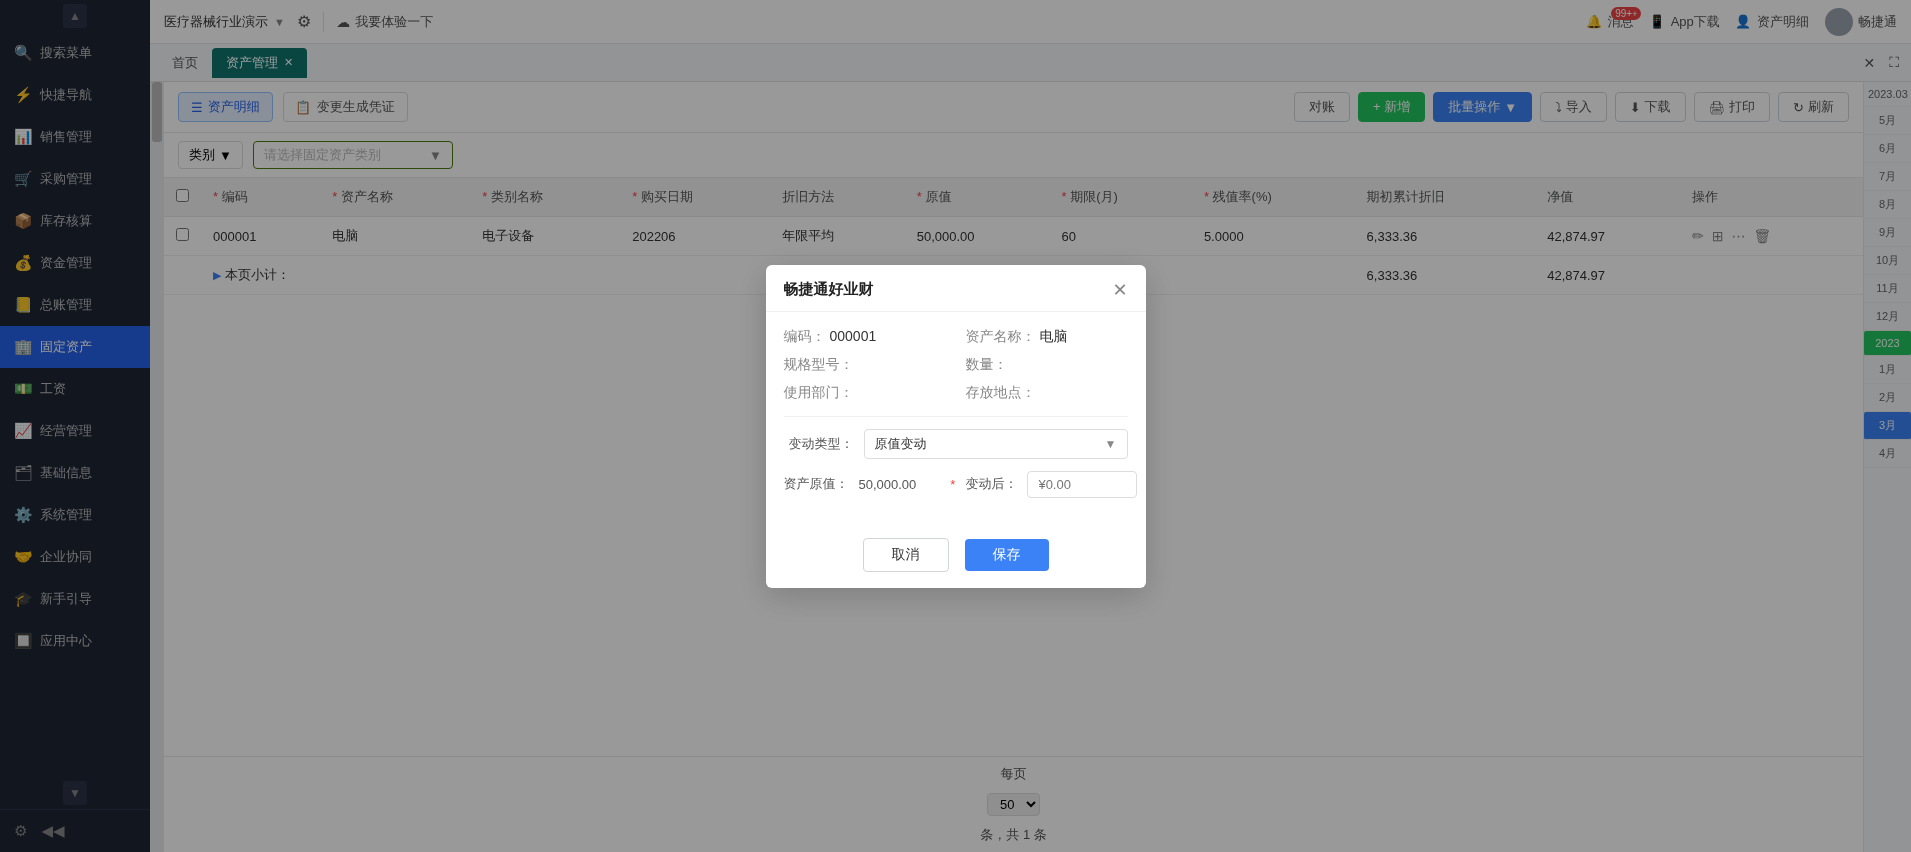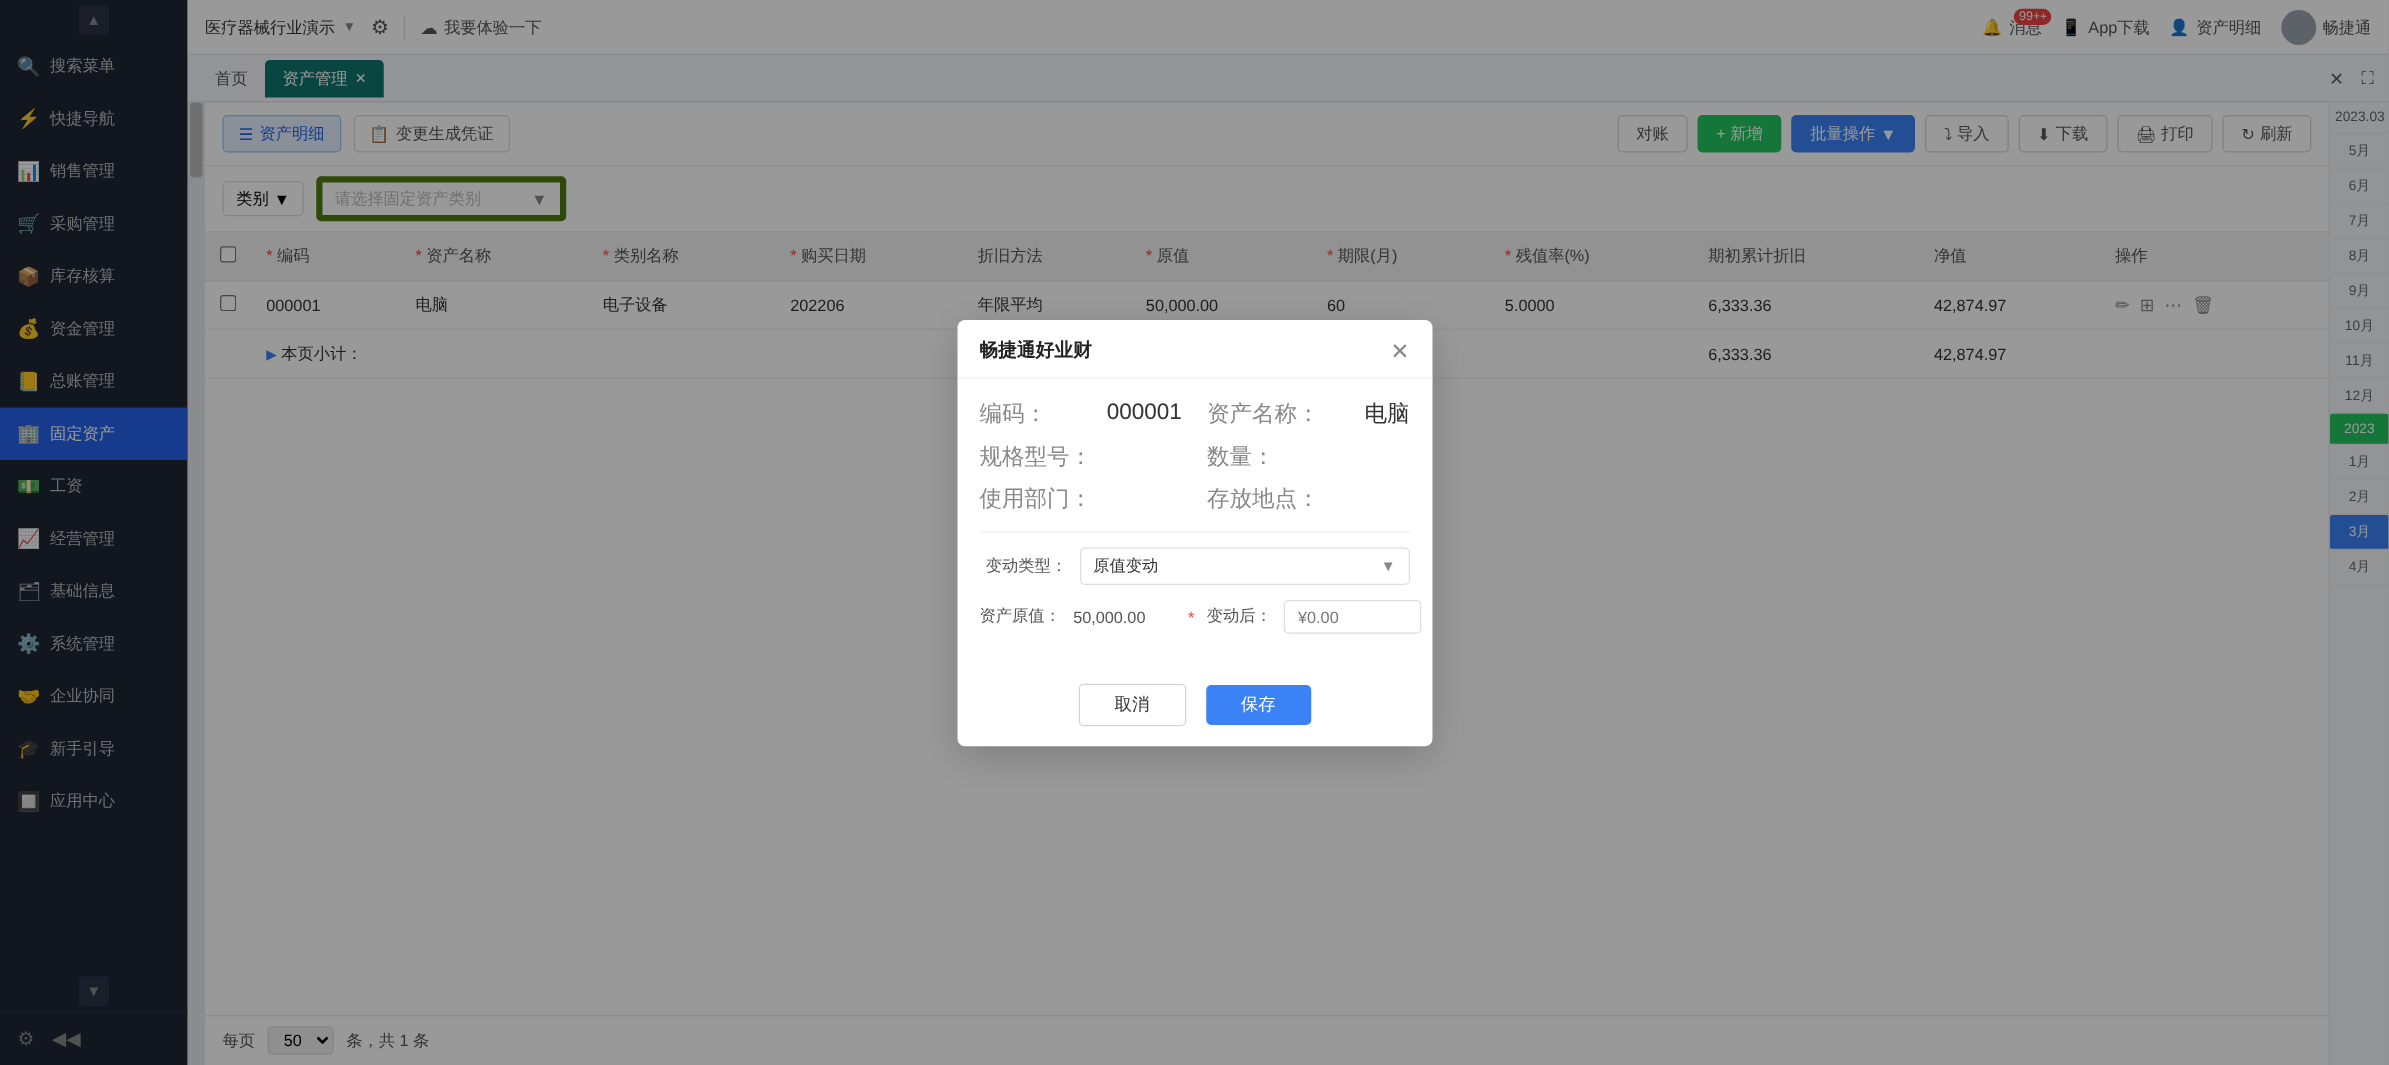--- a/index.html
+++ b/index.html
@@ -67,53 +67,53 @@
     .toolbar-tab-change { color: #555; border: 1px solid #ddd; background: #fff; }
     .toolbar-right { margin-left: auto; display: flex; align-items: center; gap: 8px; }
     .btn { padding: 5px 14px; border-radius: 4px; font-size: 13px; cursor: pointer; border: 1px solid transparent; display: flex; align-items: center; gap: 4px; }
     .btn-primary { background: #3b82f6; color: #fff; border-color: #3b82f6; }
     .btn-outline { background: #fff; color: #555; border-color: #d1d5db; }
     .btn-green { background: #22c55e; color: #fff; border-color: #22c55e; }
 
     
     .filter-bar { display: flex; align-items: center; padding: 8px 14px; border-bottom: 1px solid #e8e8e8; gap: 10px; flex-shrink: 0; }
     .filter-select { display: flex; align-items: center; gap: 4px; border: 1px solid #ddd; border-radius: 4px; padding: 4px 10px; font-size: 13px; cursor: pointer; background: #fff; }
-    .filter-select-dropdown { display: flex; align-items: center; gap: 4px; border: 5px solid #4d7c0f; border-radius: 4px; padding: 4px 10px; font-size: 13px; cursor: pointer; background: #fff; color: #888; min-width: 200px; justify-content: space-between; }
+    .filter-select-dropdown { display: flex; align-items: center; gap: 4px; border: 1px solid #4d7c0f; border-radius: 4px; padding: 4px 10px; font-size: 13px; cursor: pointer; background: #fff; color: #888; min-width: 200px; justify-content: space-between; }
 
     
     .table-wrapper { flex: 1; overflow: auto; }
     .data-table { width: 100%; border-collapse: collapse; font-size: 13px; }
     .data-table thead tr { background: #f3f4f6; }
     .data-table th { padding: 10px 12px; text-align: left; font-weight: 500; color: #555; border-bottom: 1px solid #e8e8e8; white-space: nowrap; }
     .data-table td { padding: 10px 12px; border-bottom: 1px solid #f0f0f0; color: #333; }
     .checkbox-cell { width: 32px; }
     .row-actions { display: flex; gap: 8px; align-items: center; }
     .action-icon { color: #888; cursor: pointer; font-size: 14px; }
 
     
     .date-sidebar { width: 48px; background: #f5f7fa; border-left: 1px solid #e8e8e8; display: flex; flex-direction: column; flex-shrink: 0; }
     .date-item { padding: 6px 4px; text-align: center; font-size: 11px; color: #666; cursor: pointer; border-bottom: 1px solid #eee; }
     .date-item.highlight { background: #22c55e; color: #fff; border-radius: 2px; }
     .date-item.current { background: #3b82f6; color: #fff; border-radius: 2px; }
 
     
-    .pagination { padding: 8px 14px; border-top: 1px solid #e8e8e8; display: flex; align-items: center; gap: 10px; font-size: 13px; color: #555; flex-shrink: 0; background: #fff; }
+    .pagination { padding: 8px 14px; border-top: 1px solid #e8e8e8; display: flex; align-items: center; gap: 10px; font-size: 13px; color: #555; flex-shrink: 0; background: #fff; flex-direction: column; }
     .page-size-select { border: 1px solid #ddd; border-radius: 4px; padding: 2px 8px; font-size: 13px; }
 
     
     .overlay { position: fixed; top: 0; left: 0; right: 0; bottom: 0; background: rgba(0,0,0,0.4); z-index: 100; display: flex; align-items: center; justify-content: center; }
 
     
     .modal { background: #fff; border-radius: 6px; width: 380px; box-shadow: 0 8px 32px rgba(0,0,0,0.18); z-index: 101; }
     .modal-header { display: flex; align-items: center; justify-content: space-between; padding: 14px 18px 10px; border-bottom: 1px solid #f0f0f0; }
     .modal-title { font-size: 15px; font-weight: 600; color: #222; }
     .modal-close { cursor: pointer; color: #888; font-size: 18px; background: none; border: none; }
     .modal-body { padding: 16px 18px; }
     .modal-info-grid { display: grid; grid-template-columns: 1fr 1fr; gap: 10px 20px; margin-bottom: 14px; }
-    .modal-info-item { display: flex; gap: 4px; font-size: 18px; justify-content: space-between; }
+    .modal-info-item { display: flex; gap: 4px; font-size: 14px; }
     .modal-info-label { color: #888; white-space: nowrap; }
     .modal-info-value { color: #333; font-weight: 500; }
     .modal-divider { height: 1px; background: #f0f0f0; margin: 12px 0; }
     .modal-field-row { display: flex; align-items: center; gap: 10px; margin-bottom: 12px; }
     .modal-field-label { font-size: 13px; color: #555; white-space: nowrap; width: 70px; text-align: right; }
     .modal-field-input { flex: 1; border: 1px solid #ddd; border-radius: 4px; padding: 5px 10px; font-size: 13px; outline: none; }
     .modal-select-wrapper { flex: 1; display: flex; align-items: center; border: 1px solid #ddd; border-radius: 4px; padding: 5px 10px; background: #fff; cursor: pointer; }
     .modal-select-label { flex: 1; font-size: 13px; color: #333; }
     .modal-select-chevron { color: #888; font-size: 12px; }
     .modal-field-value { color: #555; font-size: 13px; }

